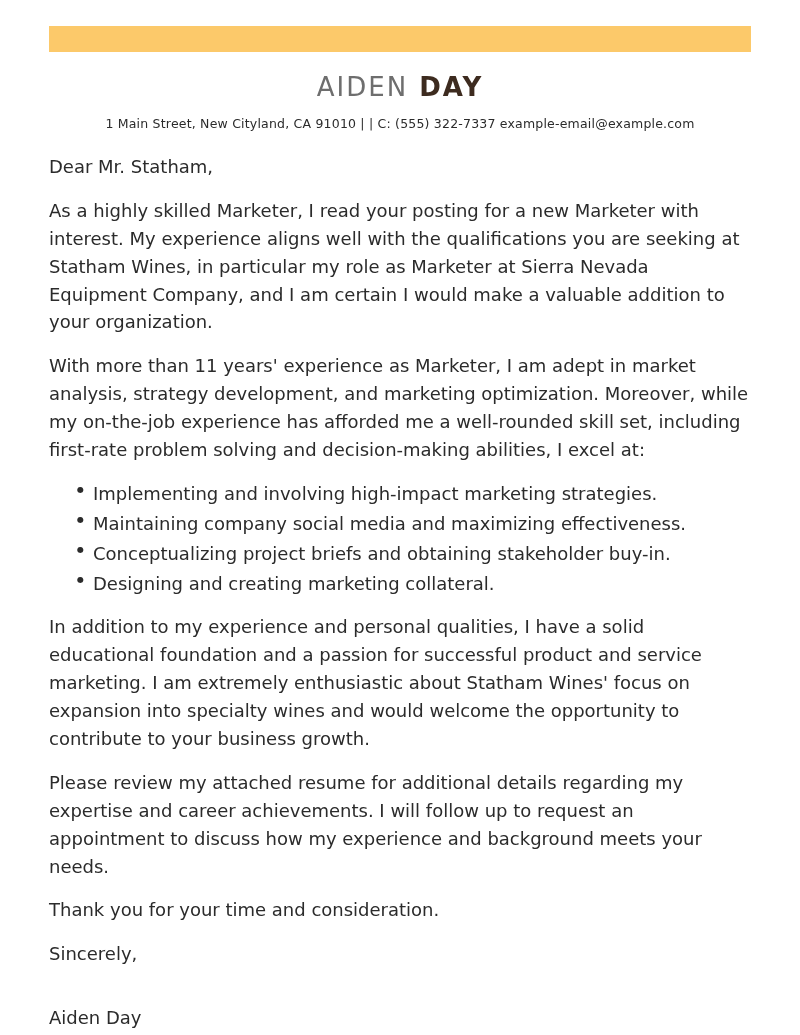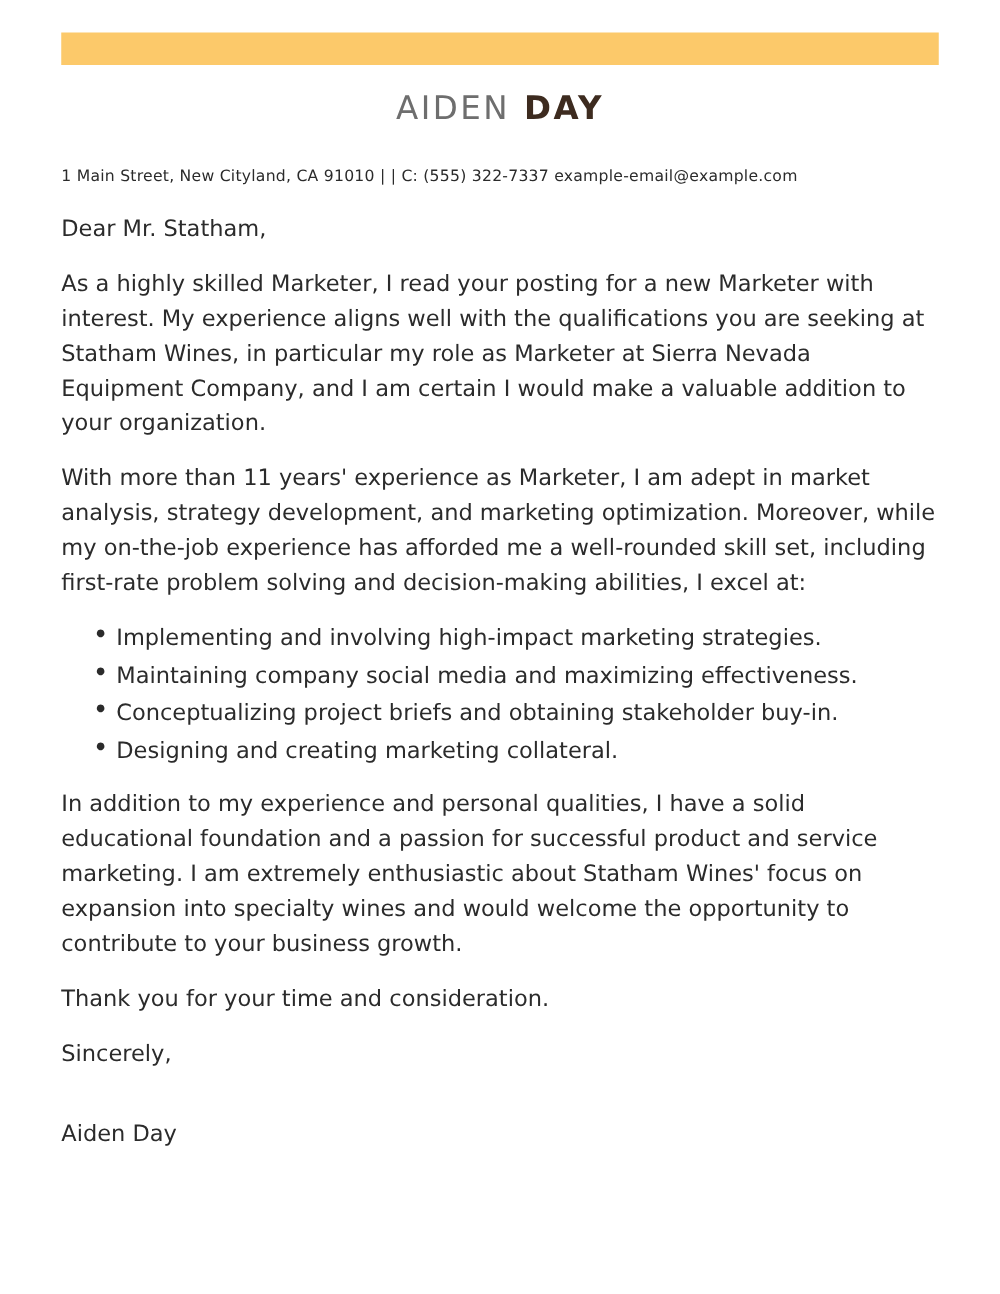--- a/index.html
+++ b/index.html
@@ -49,23 +49,24 @@
   }
   .name .first {
     color: #6e6e6e;
     font-weight: normal;
   }
   .name .last {
     color: #3d2b1f;
     font-weight: bold;
   }
   .contact-line {
+    text-align: center;
     font-size: 12.5px;
     color: #2b2b2b;
-    margin-top: 31px;
+    margin-top: 14px;
     letter-spacing: 0.2px;
   }
   .body-text {
     margin-top: 22px;
     font-size: 18px;
     line-height: 1.55;
     color: #2b2b2b;
   }
   .salutation {
     margin: 0 0 16px 0;
@@ -131,20 +132,21 @@
 
       <ul class="bullets">
         <li>Implementing and involving high-impact marketing strategies.</li>
         <li>Maintaining company social media and maximizing effectiveness.</li>
         <li>Conceptualizing project briefs and obtaining stakeholder buy-in.</li>
         <li>Designing and creating marketing collateral.</li>
       </ul>
 
       <p class="para">In addition to my experience and personal qualities, I have a solid educational foundation and a passion for successful product and service marketing. I am extremely enthusiastic about Statham Wines' focus on expansion into specialty wines and would welcome the opportunity to contribute to your business growth.</p>
 
+      <p class="para">Please review my attached resume for additional details regarding my expertise and career achievements. I will follow up to request an appointment to discuss how my experience and background meets your needs.</p>
 
       <p class="closing">Thank you for your time and consideration.</p>
 
       <p class="signoff">Sincerely,</p>
 
       <p class="signature-name">Aiden Day</p>
 
     </div>
   </div>
 </div>

